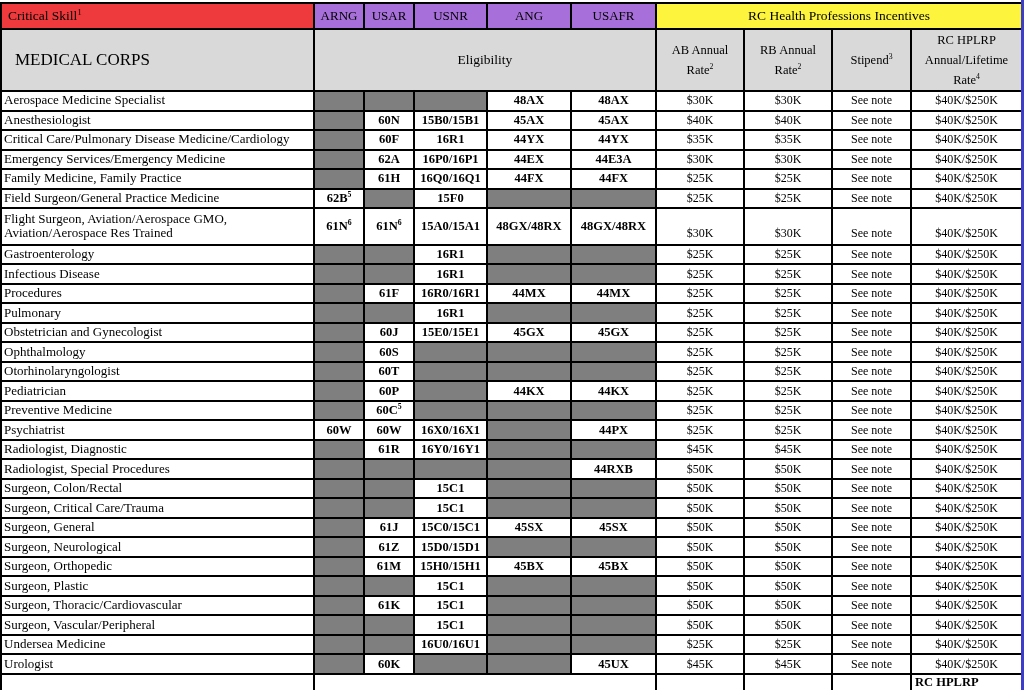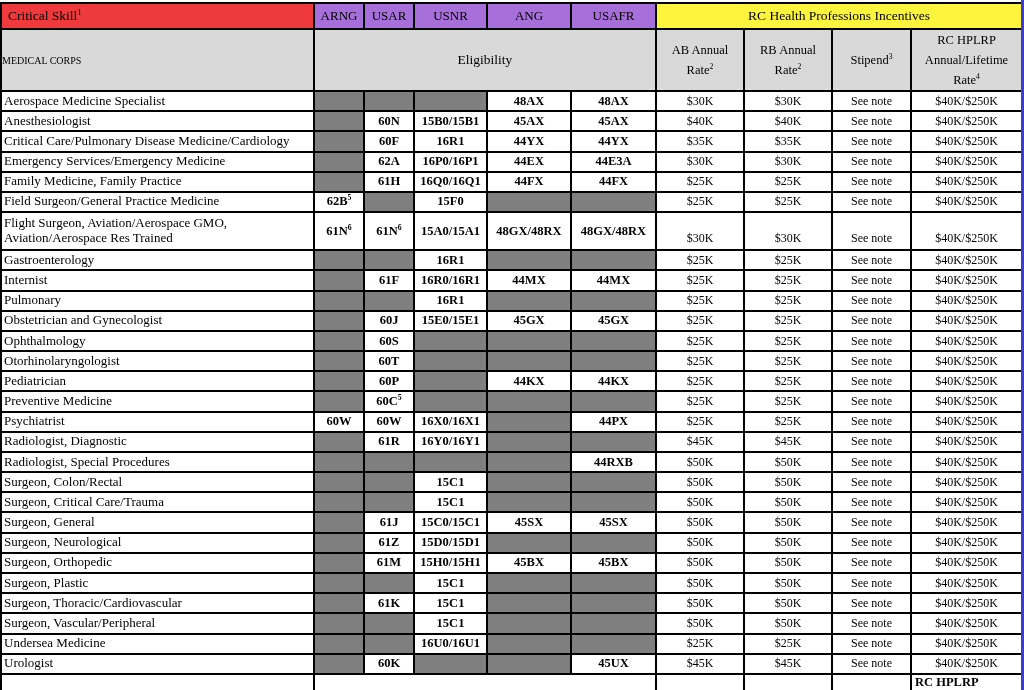--- a/index.html
+++ b/index.html
@@ -7,21 +7,21 @@
   .page{position:relative;width:1024px;height:690px;background:#fff;}
   .page-edge{position:absolute;top:0;right:0;width:3px;height:100%;background:var(--page_edge_blue,#3c3ccd);}
   table{border-collapse:collapse;table-layout:fixed;width:1021px;height:688px;position:absolute;top:2px;left:0;}
   th,td{border:2px solid var(--border,#000);padding:0 3px;overflow:hidden;box-sizing:border-box;}
   thead tr.hrow1{height:26px;}
   thead tr.hrow2{height:56px;}
   th{font-weight:normal;}
   .th-skill{background:var(--critical_skill_bg,#ee3a3c);text-align:left;font-size:13.5px;padding-left:6px;}
   .th-comp{background:var(--component_bg,#a76fd9);text-align:center;font-size:13px;}
   .th-incentives{background:var(--incentives_bg,#fdf53d);text-align:center;font-size:13.5px;}
-  .th-medical{background:var(--header_gray,#d9d9d9);text-align:left;font-size:10px;padding-left:0;}
+  .th-medical{background:var(--header_gray,#d9d9d9);text-align:left;font-size:17px;padding-left:13px;}
   .th-elig{background:var(--header_gray,#d9d9d9);text-align:center;font-size:13.5px;}
   .th-rate{background:var(--header_gray,#d9d9d9);text-align:center;font-size:12.5px;line-height:1.6;}
   tbody tr{height:19px;}
   tbody tr.tall{height:36px;font-family:Liberation Serif, serif;}
   td.skill{text-align:left;font-size:13px;padding-left:2px;line-height:1.15;}
   td.code{font-weight:bold;font-size:12.5px;text-align:center;}
   td.empty{background:var(--empty_cell_gray,#7f7f7f);}
   td.rate{text-align:center;font-size:12px;}
   tr.tall td.rate{vertical-align:bottom;padding-bottom:3px;}
   tfoot tr{height:8px;}
@@ -156,21 +156,33 @@
           <td class="code empty"></td>
           <td class="code">16R1</td>
           <td class="code empty"></td>
           <td class="code empty"></td>
           <td class="rate">$25K</td>
           <td class="rate">$25K</td>
           <td class="rate">See note</td>
           <td class="rate">$40K/$250K</td>
         </tr>
         <tr>
-          <td class="skill">Internist</td>
+          <td class="skill">Infectious Disease</td>
+          <td class="code empty"></td>
+          <td class="code empty"></td>
+          <td class="code">16R1</td>
+          <td class="code empty"></td>
+          <td class="code empty"></td>
+          <td class="rate">$25K</td>
+          <td class="rate">$25K</td>
+          <td class="rate">See note</td>
+          <td class="rate">$40K/$250K</td>
+        </tr>
+        <tr>
+          <td class="skill">Procedures</td>
           <td class="code empty"></td>
           <td class="code">61F</td>
           <td class="code">16R0/16R1</td>
           <td class="code">44MX</td>
           <td class="code">44MX</td>
           <td class="rate">$25K</td>
           <td class="rate">$25K</td>
           <td class="rate">See note</td>
           <td class="rate">$40K/$250K</td>
         </tr>

